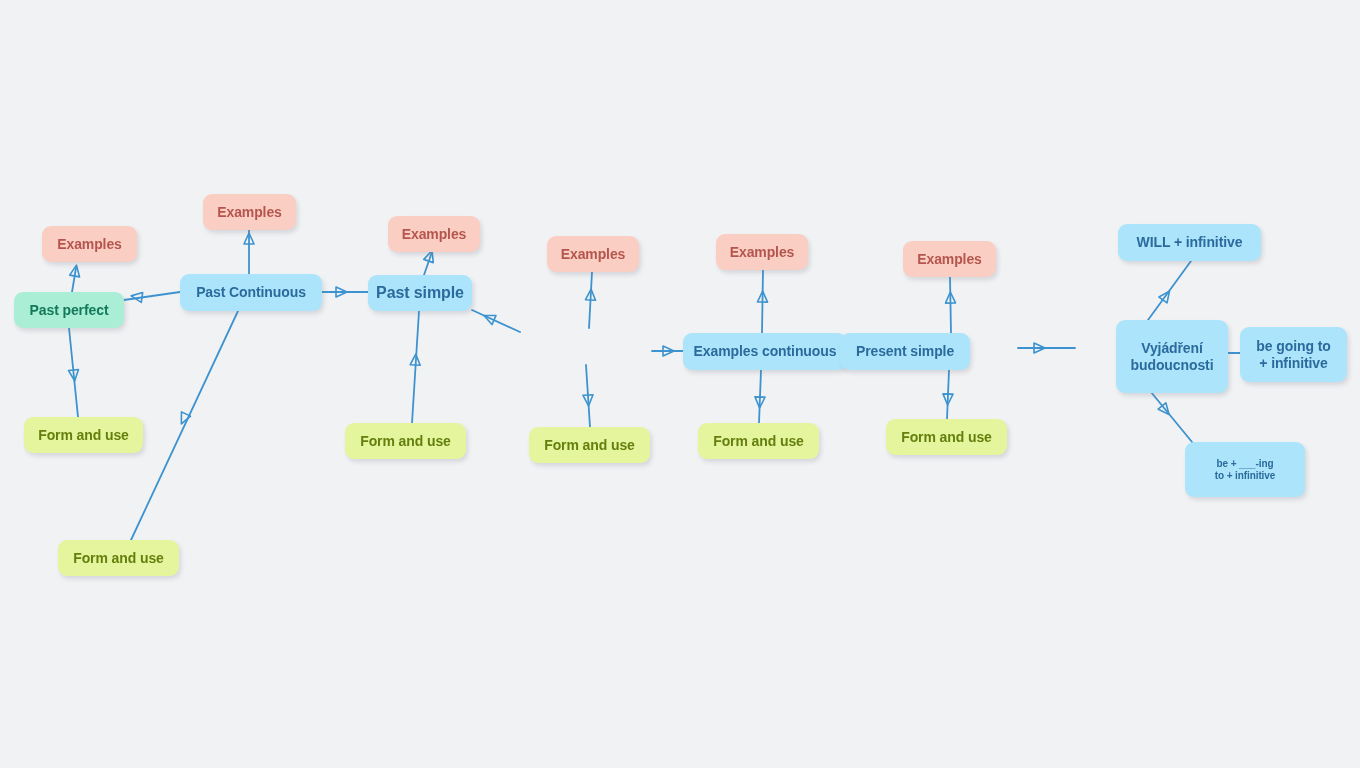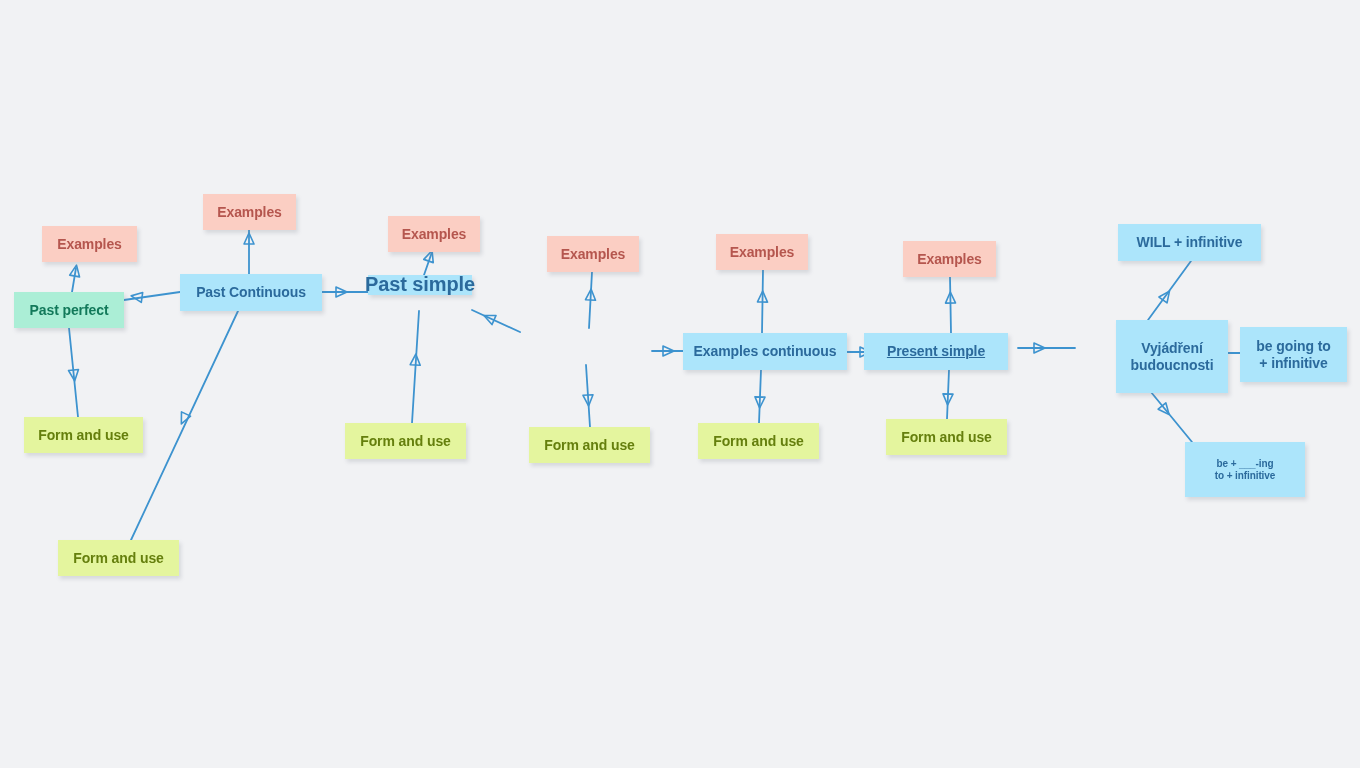--- a/index.html
+++ b/index.html
@@ -27,21 +27,21 @@
     height: 768px;
     pointer-events: none;
   }
   .node {
     position: absolute;
     box-sizing: border-box;
     display: flex;
     align-items: center;
     justify-content: center;
     text-align: center;
-    border-radius: 0;
+    border-radius: 9px;
     font-weight: bold;
     line-height: 1.18;
     white-space: pre;
     box-shadow: 2px 3px 4px rgba(120,125,135,0.22);
     letter-spacing: -0.1px;
   }
   .node.blue   { background: #ace5fb; color: #2b6a9c; }
   .node.pink   { background: #fbcec3; color: #b5564e; }
   .node.green  { background: #e4f59e; color: #657f0d; }
   .node.teal   { background: #abeed6; color: #12795a; }
@@ -135,29 +135,29 @@
         <path d="M 1137,375 L 1192,442" stroke="#3d93cf" stroke-width="1.8" fill="none" stroke-linecap="round"></path>
         <path d="M 0,-5 L 11,0 L 0,5 Z" fill="none" stroke="#3d93cf" stroke-width="1.6" stroke-linejoin="round" transform="translate(1162,406) rotate(50)"></path>
       </g>
     </svg>
 <div class="node teal" style="left: 14px; top: 292px; width: 110px; height: 36px; font-size: 14px;">Past perfect</div>
     <div class="node pink" style="left: 42px; top: 226px; width: 95px; height: 36px; font-size: 14px;">Examples</div>
     <div class="node green" style="left: 24px; top: 417px; width: 119px; height: 36px; font-size: 14px;">Form and use</div>
     <div class="node blue" style="left: 180px; top: 274px; width: 142px; height: 37px; font-size: 14px;">Past Continuous</div>
     <div class="node pink" style="left: 203px; top: 194px; width: 93px; height: 36px; font-size: 14px;">Examples</div>
     <div class="node green" style="left: 58px; top: 540px; width: 121px; height: 36px; font-size: 14px;">Form and use</div>
-    <div class="node blue" style="left: 368px; top: 275px; width: 104px; height: 20px; font-size: 20px;">Past simple</div>
+    <div class="node blue" style="left: 368px; top: 275px; width: 104px; height: 36px; font-size: 16px;">Past simple</div>
     <div class="node pink" style="left: 388px; top: 216px; width: 92px; height: 36px; font-size: 14px;">Examples</div>
     <div class="node green" style="left: 345px; top: 423px; width: 121px; height: 36px; font-size: 14px;">Form and use</div>
     <div class="node pink" style="left: 547px; top: 236px; width: 92px; height: 36px; font-size: 14px;">Examples</div>
     <div class="node green" style="left: 529px; top: 427px; width: 121px; height: 36px; font-size: 14px;">Form and use</div>
     <div class="node blue" style="left: 683px; top: 333px; width: 164px; height: 37px; font-size: 14px;">Examples continuous</div>
     <div class="node pink" style="left: 716px; top: 234px; width: 92px; height: 36px; font-size: 14px;">Examples</div>
     <div class="node green" style="left: 698px; top: 423px; width: 121px; height: 36px; font-size: 14px;">Form and use</div>
-    <div class="node blue" style="left: 864px; top: 333px; width: 144px; height: 37px; font-size: 14px; text-decoration: underline;">Present simple</div>
+    <div class="node blue" style="left: 840px; top: 333px; width: 130px; height: 37px; font-size: 14px;">Present simple</div>
     <div class="node pink" style="left: 903px; top: 241px; width: 93px; height: 36px; font-size: 14px;">Examples</div>
     <div class="node green" style="left: 886px; top: 419px; width: 121px; height: 36px; font-size: 14px;">Form and use</div>
     <div class="node blue" style="left: 1116px; top: 320px; width: 112px; height: 73px; font-size: 14px;">Vyjádření
 budoucnosti</div>
     <div class="node blue" style="left: 1118px; top: 224px; width: 143px; height: 37px; font-size: 14px;">WILL + infinitive</div>
     <div class="node blue" style="left: 1240px; top: 327px; width: 107px; height: 55px; font-size: 14px;">be going to
 + infinitive</div>
     <div class="node blue" style="left: 1185px; top: 442px; width: 120px; height: 55px; font-size: 10px; text-align: center;">be + ___-ing
 to + infinitive</div>
   </div>

